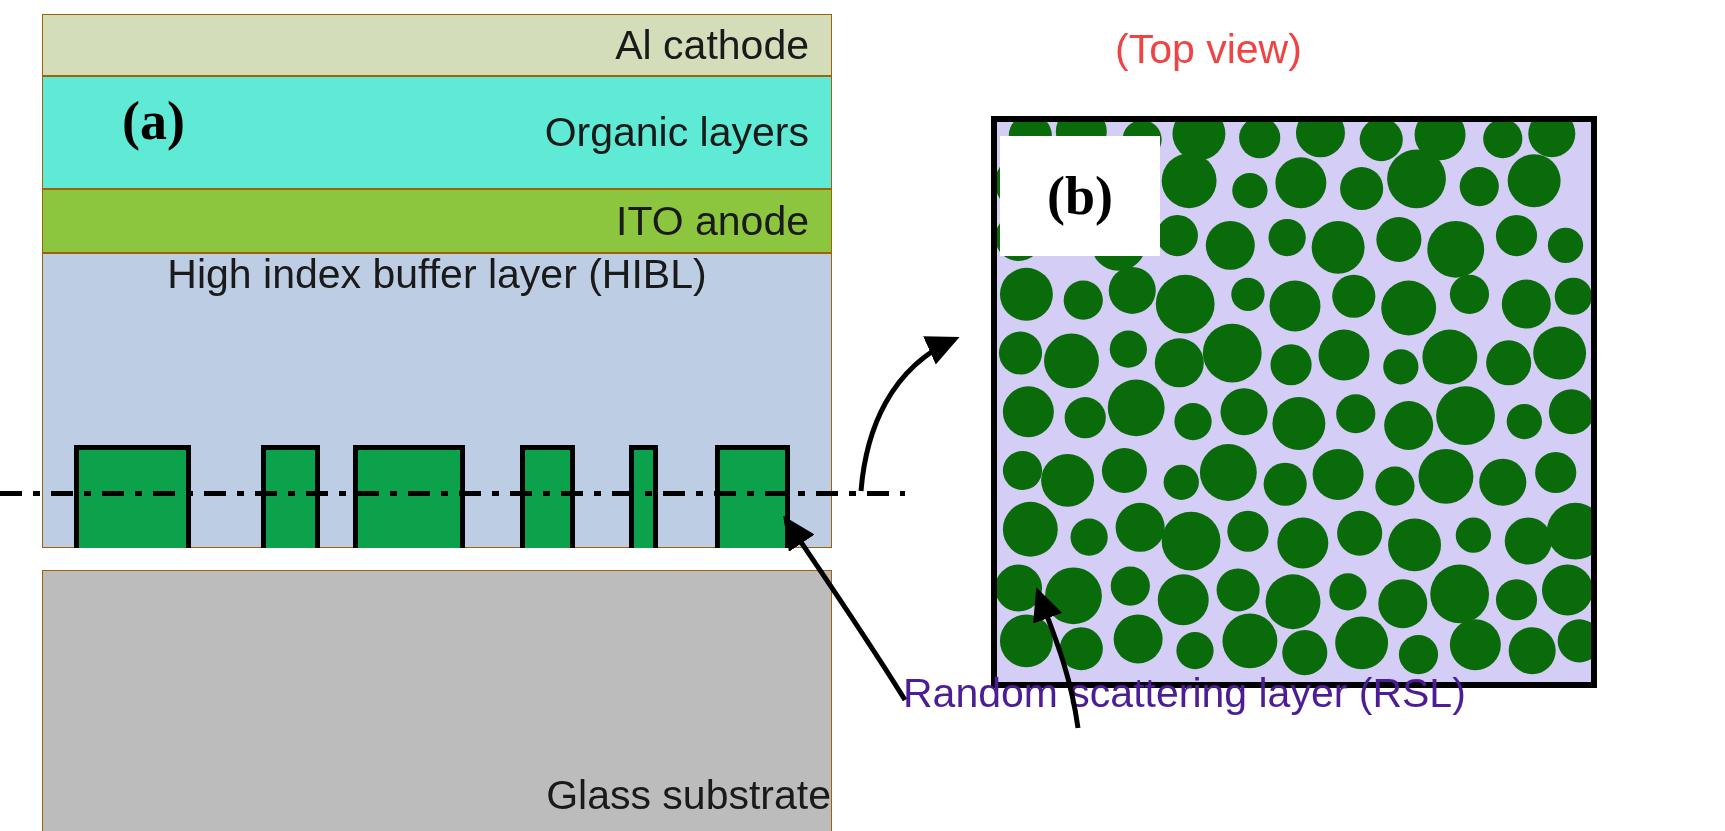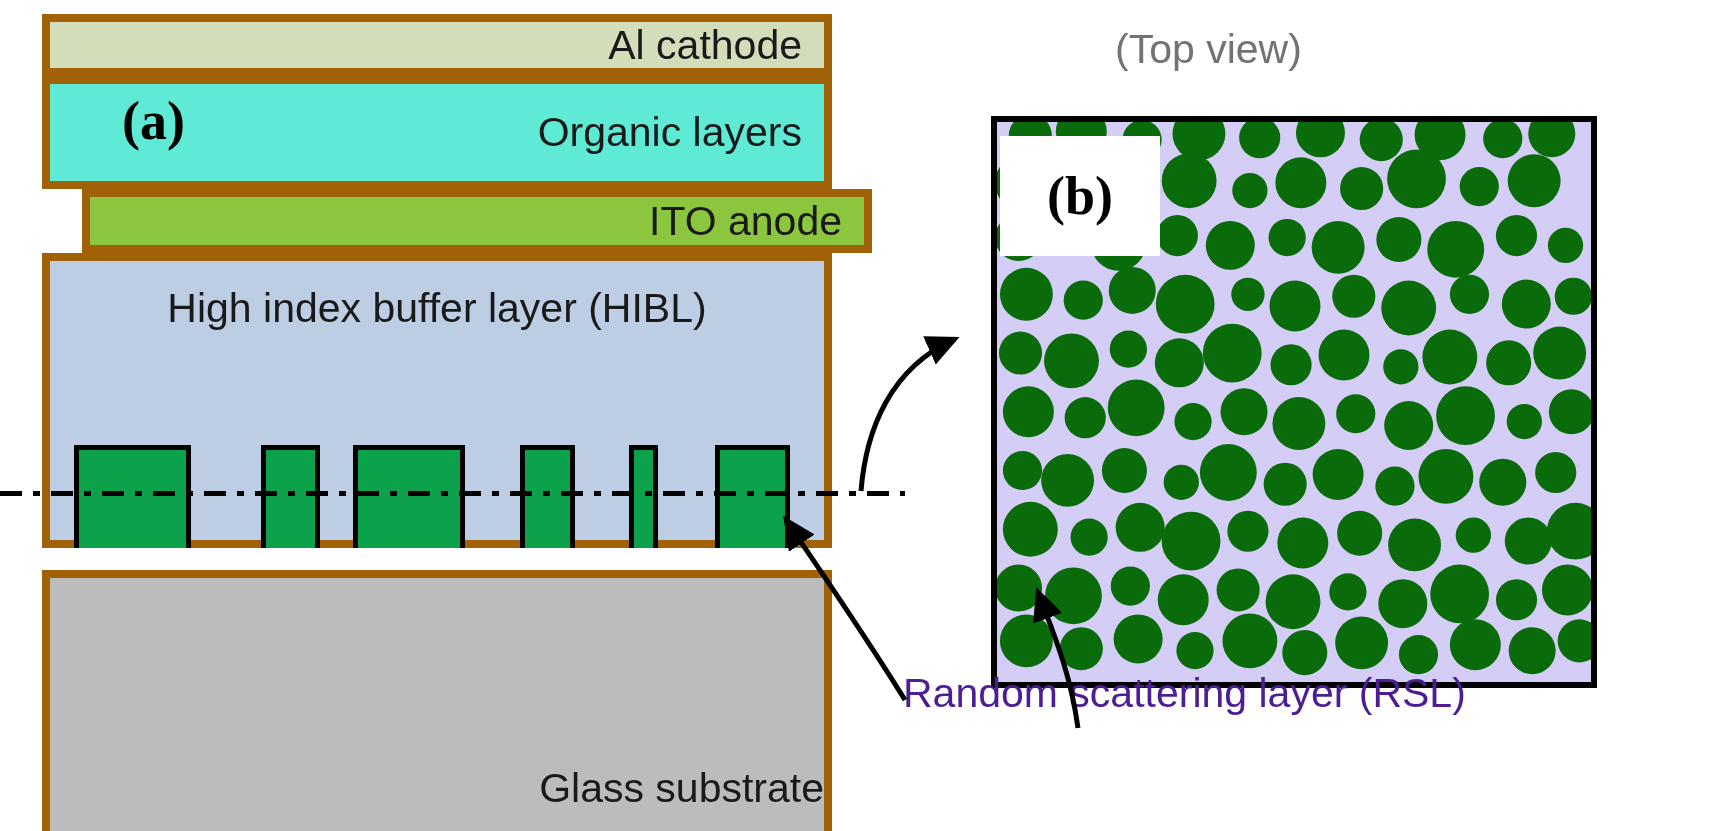--- a/index.html
+++ b/index.html
@@ -26,21 +26,21 @@
     top: 14px;
     width: 790px;
     height: 805px;
   }
 
   .layer {
     position: absolute;
     left: 0;
     width: 100%;
     box-sizing: border-box;
-    border: 8px solid #a16207;
+    border: 1px solid #a16207;
     display: flex;
     align-items: center;
     justify-content: flex-end;
   }
   .layer-label {
     font-size: 41px;
     color: #1a1a1a;
     white-space: nowrap;
     padding-right: 22px;
     line-height: 1;
@@ -64,21 +64,20 @@
   
   #layer-hibl {
     top: 239px;
     height: 295px;
     background: #bdcde4;
     align-items: flex-start;
     justify-content: center;
   }
   #layer-hibl .layer-label {
     padding-right: 0;
-    margin-top: 27px;
   }
   #layer-glass {
     top: 556px;
     height: 271px;
     background: #bcbcbc;
     align-items: flex-end;
     justify-content: flex-end;
   }
   #layer-glass .layer-label {
     padding-right: 0;
@@ -166,21 +165,21 @@
     color: #000000;
     line-height: 1;
   }
 
   
   #topview-title {
     position: absolute;
     left: 1115px;
     top: 26px;
     font-size: 41px;
-    color: #737373;
+    color: #ef4444;
     white-space: nowrap;
   }
   #rsl-caption {
     position: absolute;
     left: 903px;
     top: 670px;
     font-size: 41px;
     color: #4c1d95;
     white-space: nowrap;
   }
@@ -203,21 +202,21 @@
   <div id="panel-a">
 
     <div class="layer" id="layer-cathode" style="background: rgb(211, 221, 186);">
       <span class="layer-label">Al cathode</span>
     </div>
 
     <div class="layer" id="layer-organic" style="background: #5eead4;">
       <span class="layer-label">Organic layers</span>
     </div>
 
-    <div class="layer" id="layer-ito" style="background: rgb(140, 198, 62); margin-left: 40px;">
+    <div class="layer" id="layer-ito" style="background: rgb(140, 198, 62);">
       <span class="layer-label">ITO anode</span>
     </div>
 
     <div class="layer" id="layer-hibl" style="background: rgb(189, 205, 228);">
       <span class="layer-label">High index buffer layer (HIBL)</span>
     </div>
 
     <div id="rsl-blocks">
         <div class="rsl-block" style="left: 28px; width: 117px; height: 103px; background: rgb(12, 162, 76); border-color: rgb(0, 0, 0);"></div>
         <div class="rsl-block" style="left: 215px; width: 59px; height: 103px; background: rgb(12, 162, 76); border-color: rgb(0, 0, 0);"></div>

